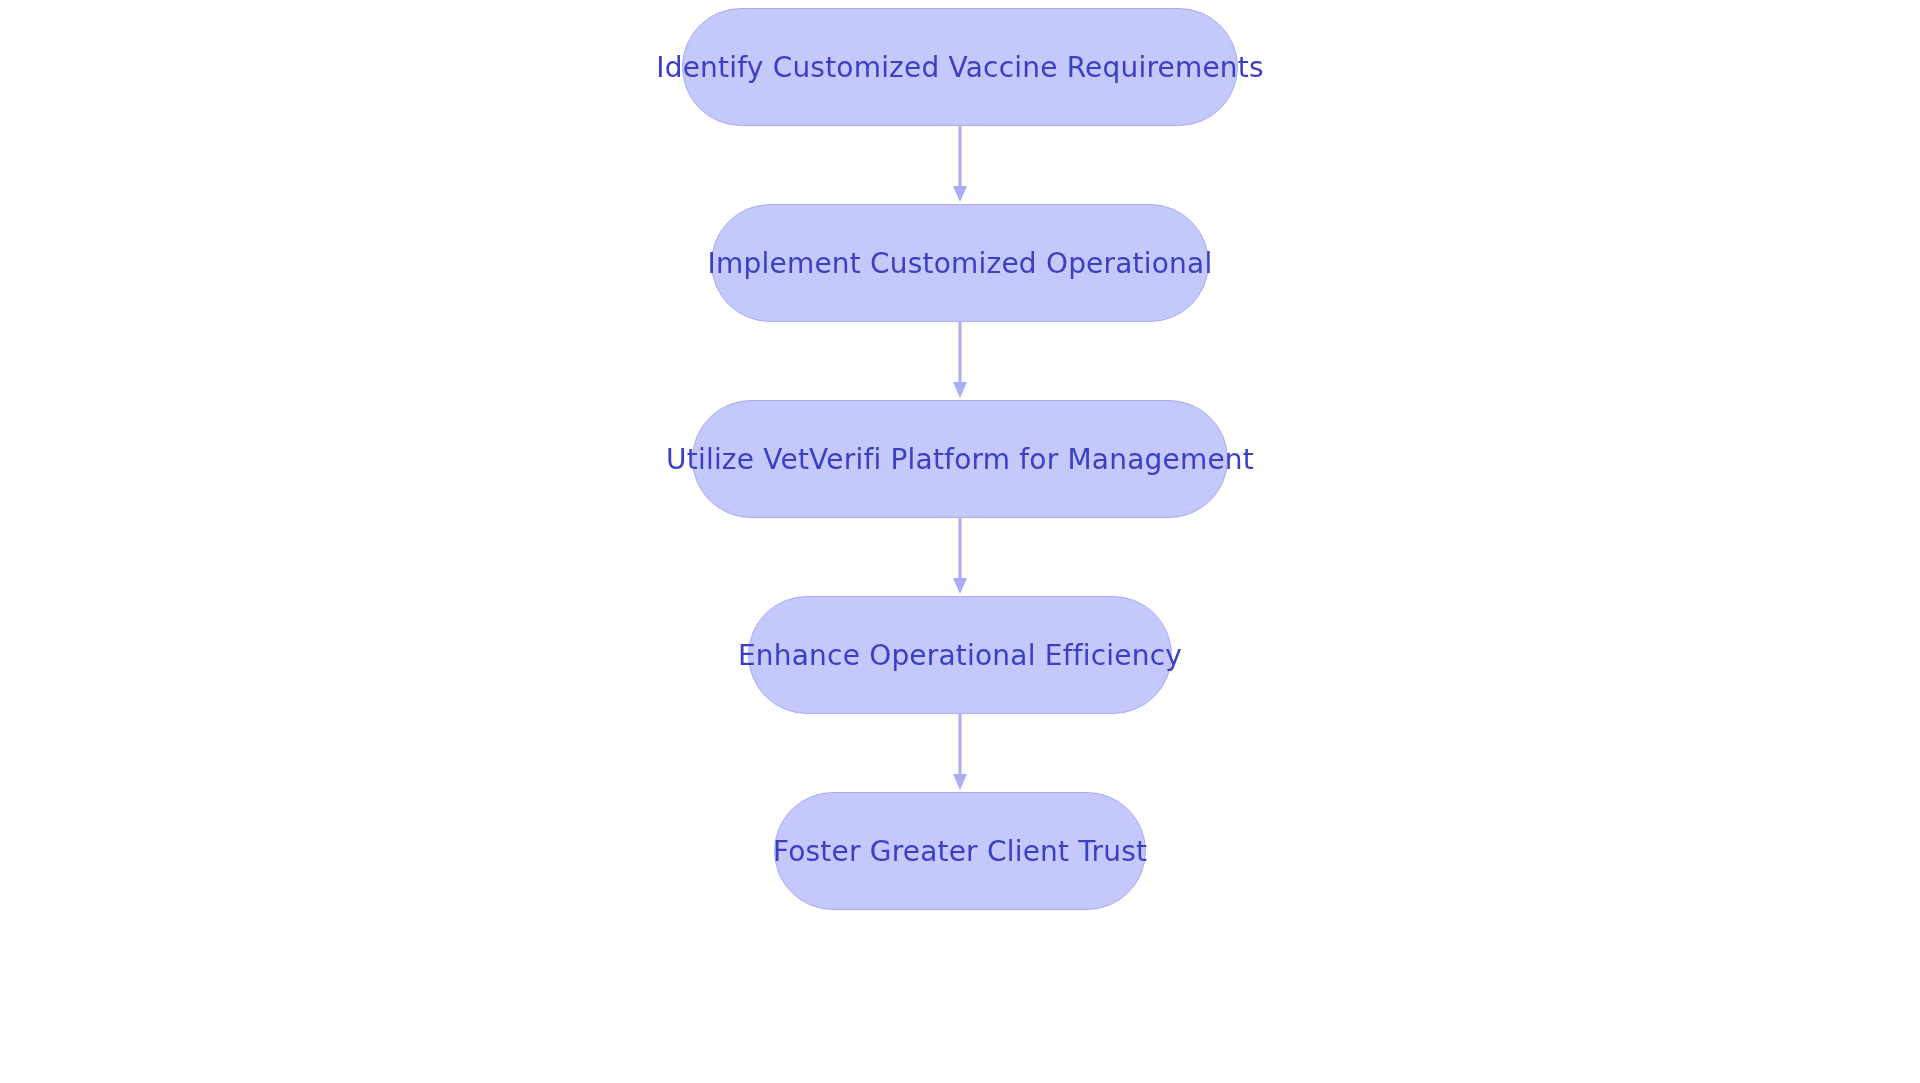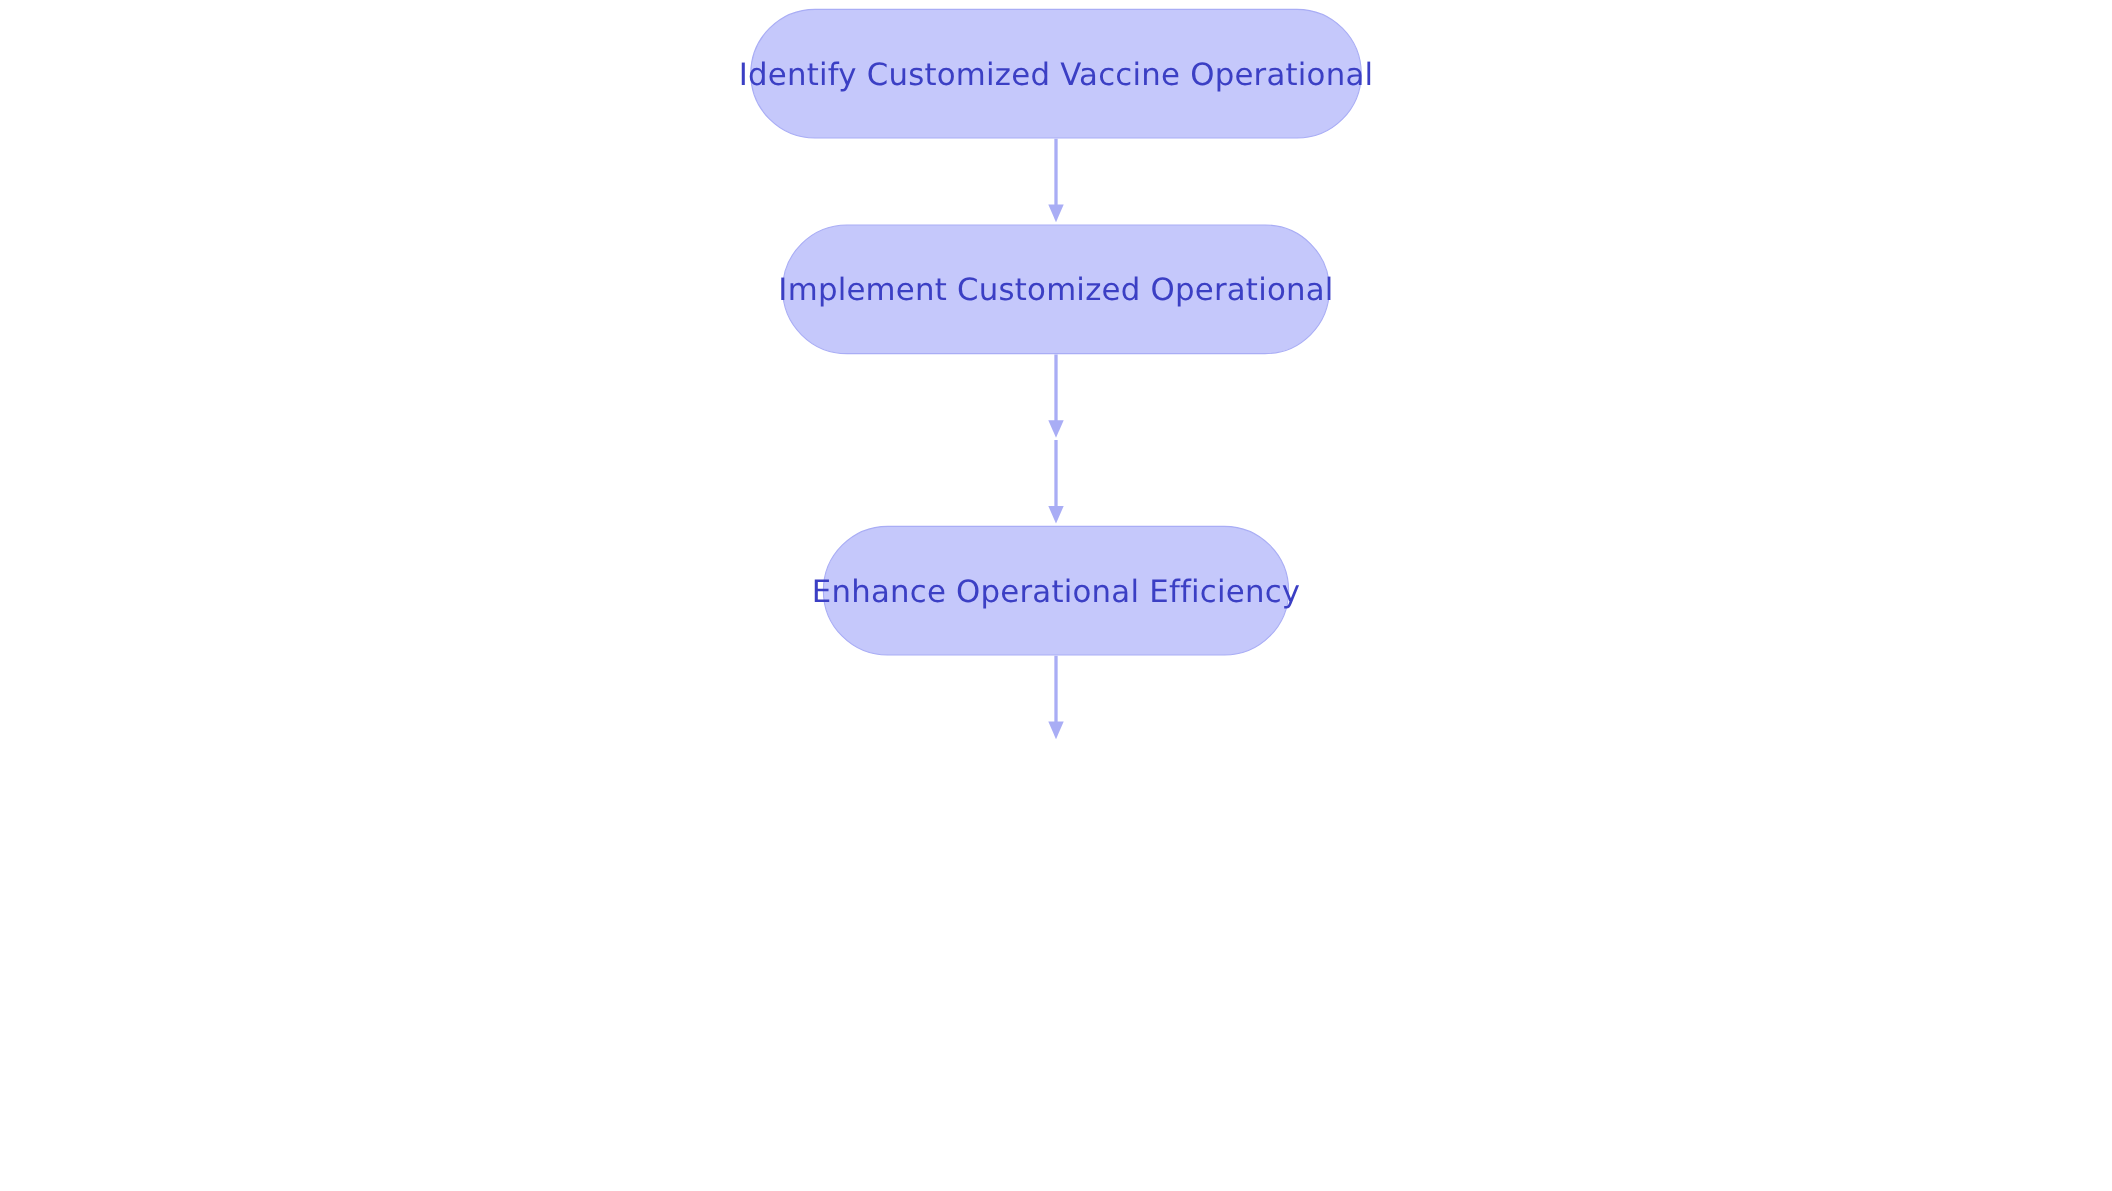--- a/index.html
+++ b/index.html
@@ -53,21 +53,21 @@
     display: block;
   }
 </style>
 </head>
 <body>
 
 <div id="flowchart">
 
   <div class="flow-row" style="margin-top: 8px;">
     <div class="node" style="width: 556px;">
-      <span>Identify Customized Vaccine Operational</span>
+      <span>Identify Customized Vaccine Requirements</span>
     </div>
   </div>
 
   <div class="connector">
     <svg width="20" height="78" viewBox="0 0 20 78" aria-hidden="true">
       <line x1="10" y1="0" x2="10" y2="62" stroke="#a9adf5" stroke-width="3"></line>
       <polygon points="10,76 3,60 17,60" fill="#a9adf5"></polygon>
     </svg>
   </div>
 
@@ -77,20 +77,25 @@
     </div>
   </div>
 
   <div class="connector">
     <svg width="20" height="78" viewBox="0 0 20 78" aria-hidden="true">
       <line x1="10" y1="0" x2="10" y2="62" stroke="#a9adf5" stroke-width="3"></line>
       <polygon points="10,76 3,60 17,60" fill="#a9adf5"></polygon>
     </svg>
   </div>
 
+  <div class="flow-row">
+    <div class="node" style="width: 536px;">
+      <span>Utilize VetVerifi Platform for Management</span>
+    </div>
+  </div>
 
   <div class="connector">
     <svg width="20" height="78" viewBox="0 0 20 78" aria-hidden="true">
       <line x1="10" y1="0" x2="10" y2="62" stroke="#a9adf5" stroke-width="3"></line>
       <polygon points="10,76 3,60 17,60" fill="#a9adf5"></polygon>
     </svg>
   </div>
 
   <div class="flow-row">
     <div class="node" style="width: 424px;">
@@ -98,14 +103,19 @@
     </div>
   </div>
 
   <div class="connector">
     <svg width="20" height="78" viewBox="0 0 20 78" aria-hidden="true">
       <line x1="10" y1="0" x2="10" y2="62" stroke="#a9adf5" stroke-width="3"></line>
       <polygon points="10,76 3,60 17,60" fill="#a9adf5"></polygon>
     </svg>
   </div>
 
+  <div class="flow-row">
+    <div class="node" style="width: 372px;">
+      <span>Foster Greater Client Trust</span>
+    </div>
+  </div>
 
 </div>
 
 </body></html>

